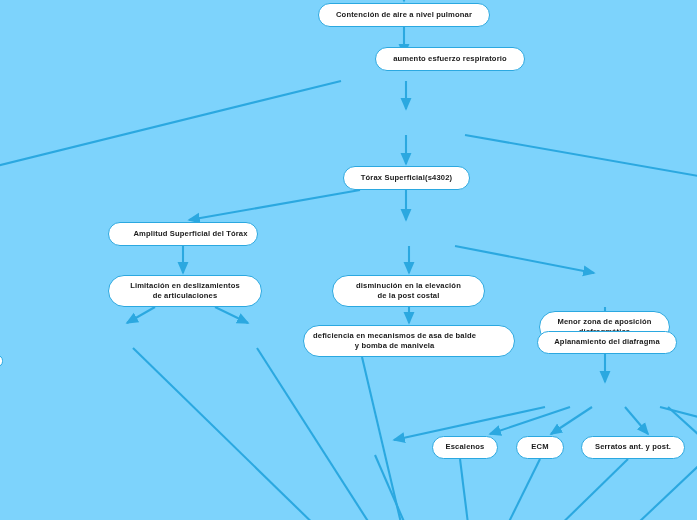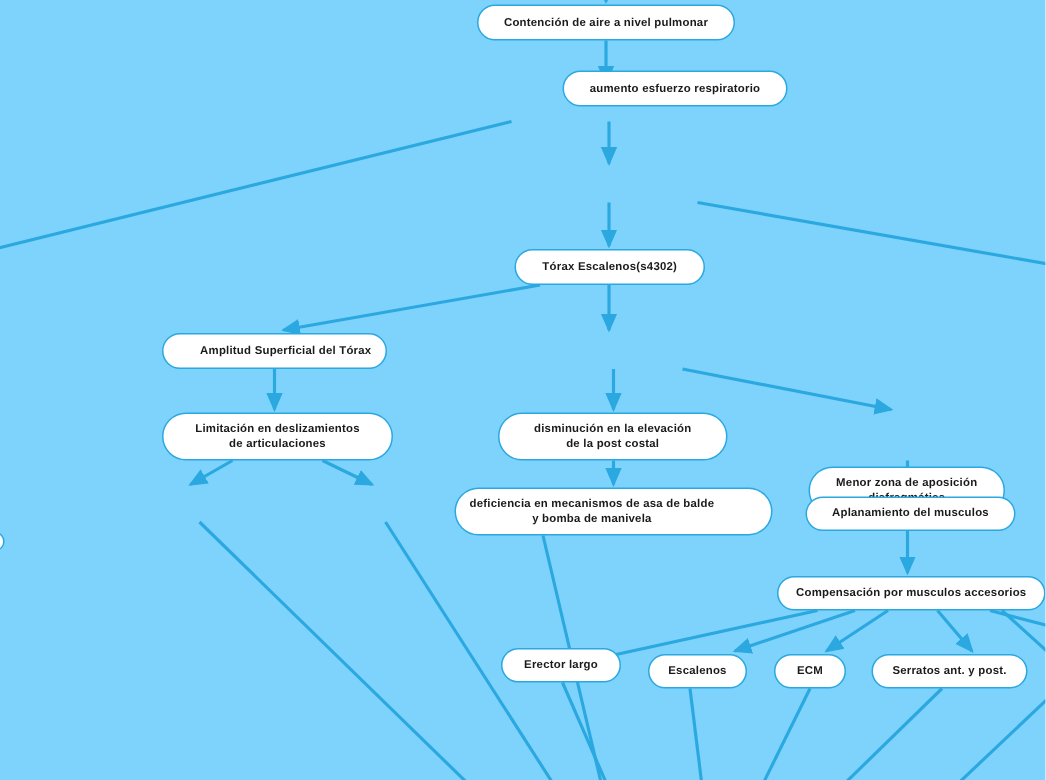--- a/index.html
+++ b/index.html
@@ -132,21 +132,21 @@
   <div class="node" style="left:318px; top:3px; width:172px; height:24px;">
     <span>Contención de aire a nivel pulmonar</span>
   </div>
 
   <div class="node" style="left:331px; top:47px; width:150px; height:24px;margin-left:44px;">
     <span>aumento esfuerzo respiratorio</span>
   </div>
 
 
   <div class="node" style="left:343px; top:166px; width:127px; height:24px;">
-    <span>Tórax Escalenos(s4302)</span>
+    <span>Tórax Superficial(s4302)</span>
   </div>
 
   <div class="node" style="left:108px; top:222px; width:150px; height:24px;padding-left:24px;">
     <span>Amplitud Superficial del Tórax</span>
   </div>
 
 
   <div class="node" style="left:108px; top:275px; width:154px; height:32px;">
     <span>Limitación en deslizamientos
 de articulaciones</span>
@@ -163,30 +163,24 @@
   </div>
 
 
 
   <div class="node left-align" style="left:303px; top:325px; width:212px; height:32px;">
     <span>deficiencia en mecanismos de asa de balde
 y bomba de manivela</span>
   </div>
 
   <div class="node" style="left:537px; top:331px; width:140px; height:23px;">
-    <span>Aplanamiento del musculos</span>
+    <span>Aplanamiento del diafragma</span>
   </div>
 
-  <div class="node" style="left:518px; top:384px; width:179px; height:23px;">
-    <span>Compensación por musculos accesorios</span>
-  </div>
 
-  <div class="node" style="left:334px; top:432px; width:80px; height:23px;">
-    <span>Erector largo</span>
-  </div>
 
   <div class="node" style="left:432px; top:436px; width:66px; height:23px;">
     <span>Escalenos</span>
   </div>
 
   <div class="node" style="left:516px; top:436px; width:48px; height:23px;">
     <span>ECM</span>
   </div>
 
   <div class="node" style="left:581px; top:436px; width:104px; height:23px;">

